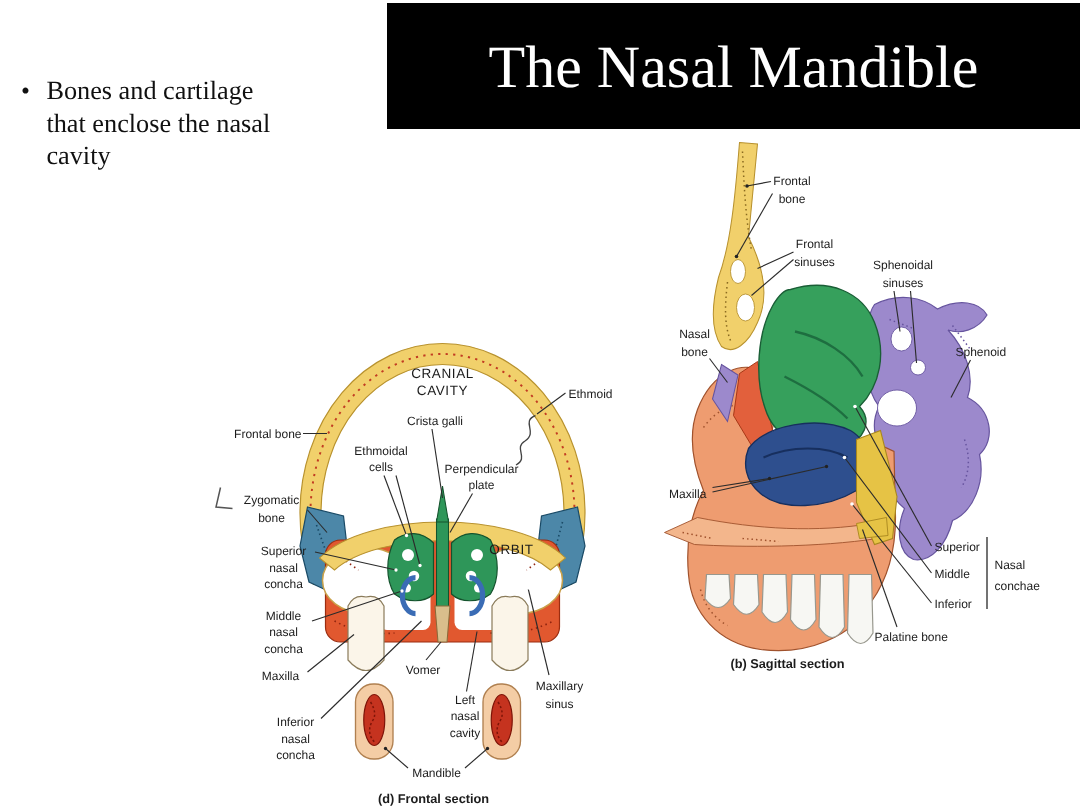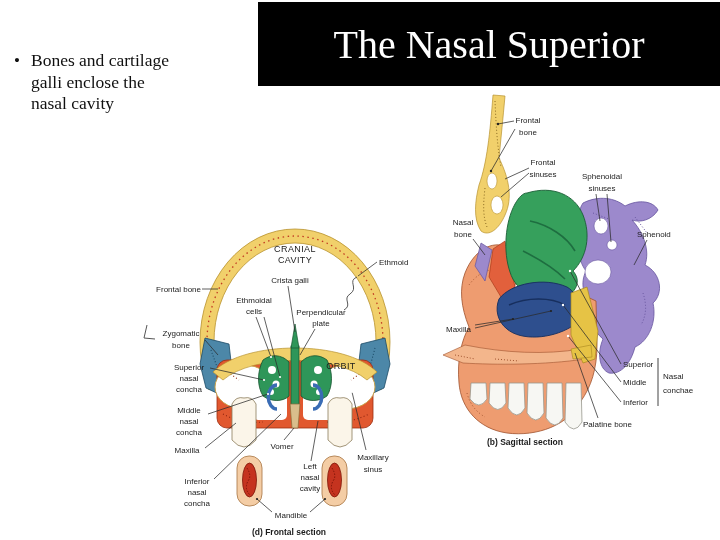--- a/index.html
+++ b/index.html
@@ -18,26 +18,26 @@
   .ln{stroke:#2b2b2b;stroke-width:.75;}
   #frontal-svg{position:absolute;left:125px;top:222px;}
   #sagittal-svg{position:absolute;left:435px;top:93px;}
 </style>
 </head>
 <body>
 
 <div id="slide">
 
   <div id="title-bar">
-    <div class="title">The Nasal Superior</div>
+    <div class="title">The Nasal Mandible</div>
   </div>
 
   <div id="bullet-block">
     <div class="glyph">•</div>
-    <div class="btext">Bones and cartilage galli enclose the nasal cavity</div>
+    <div class="btext">Bones and cartilage that enclose the nasal cavity</div>
   </div>
 
   <svg id="frontal-svg" width="300" height="318" viewBox="0 0 300 318">
 
     <g>
       <ellipse cx="170" cy="120" rx="88" ry="106" fill="#ffffff" stroke="#F1D06B" stroke-width="14"></ellipse>
       <ellipse cx="170" cy="120" rx="95" ry="113" fill="none" stroke="#B8922F" stroke-width="0.8"></ellipse>
       <ellipse cx="170" cy="120" rx="81" ry="99" fill="none" stroke="#B8922F" stroke-width="0.8"></ellipse>
       <ellipse cx="170" cy="120" rx="88" ry="106" fill="none" stroke="#C23B22" stroke-width="1.3" stroke-dasharray="1.5 3.5"></ellipse>
       <rect x="50" y="168" width="240" height="72" fill="#ffffff"></rect>

